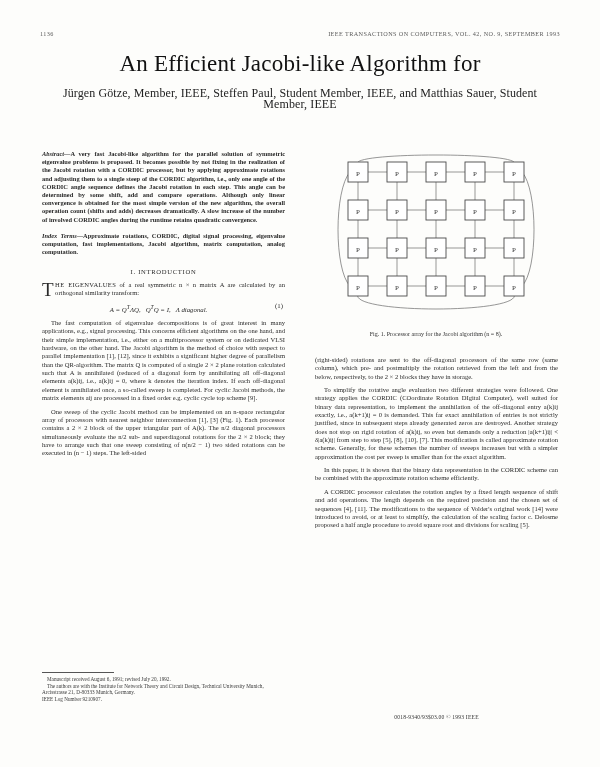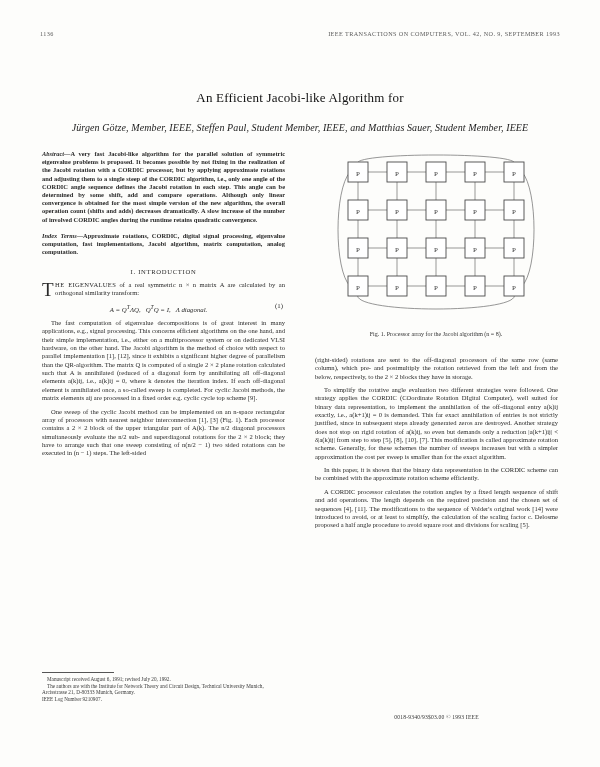--- a/index.html
+++ b/index.html
@@ -48,33 +48,31 @@
 
   
   .title-block {
     position: absolute;
     top: 52px;
     left: 45px;
     width: 510px;
     text-align: center;
   }
   .title-line {
-    font-size: 13px;
+    font-size: 23px;
     line-height: 23px;
     letter-spacing: 0.2px;
     color: #111;
-    margin-top: 34px;
   }
   .authors {
     margin-top: 13px;
-    font-size: 10px;
+    font-size: 12px;
     line-height: 11px;
     color: #222;
     letter-spacing: 0.1px;
-    font-style: italic;
   }
 
   
   .col {
     position: absolute;
     top: 150px;
     width: 243px;
     font-size: 6.55px;
     line-height: 8.35px;
     text-align: justify;

